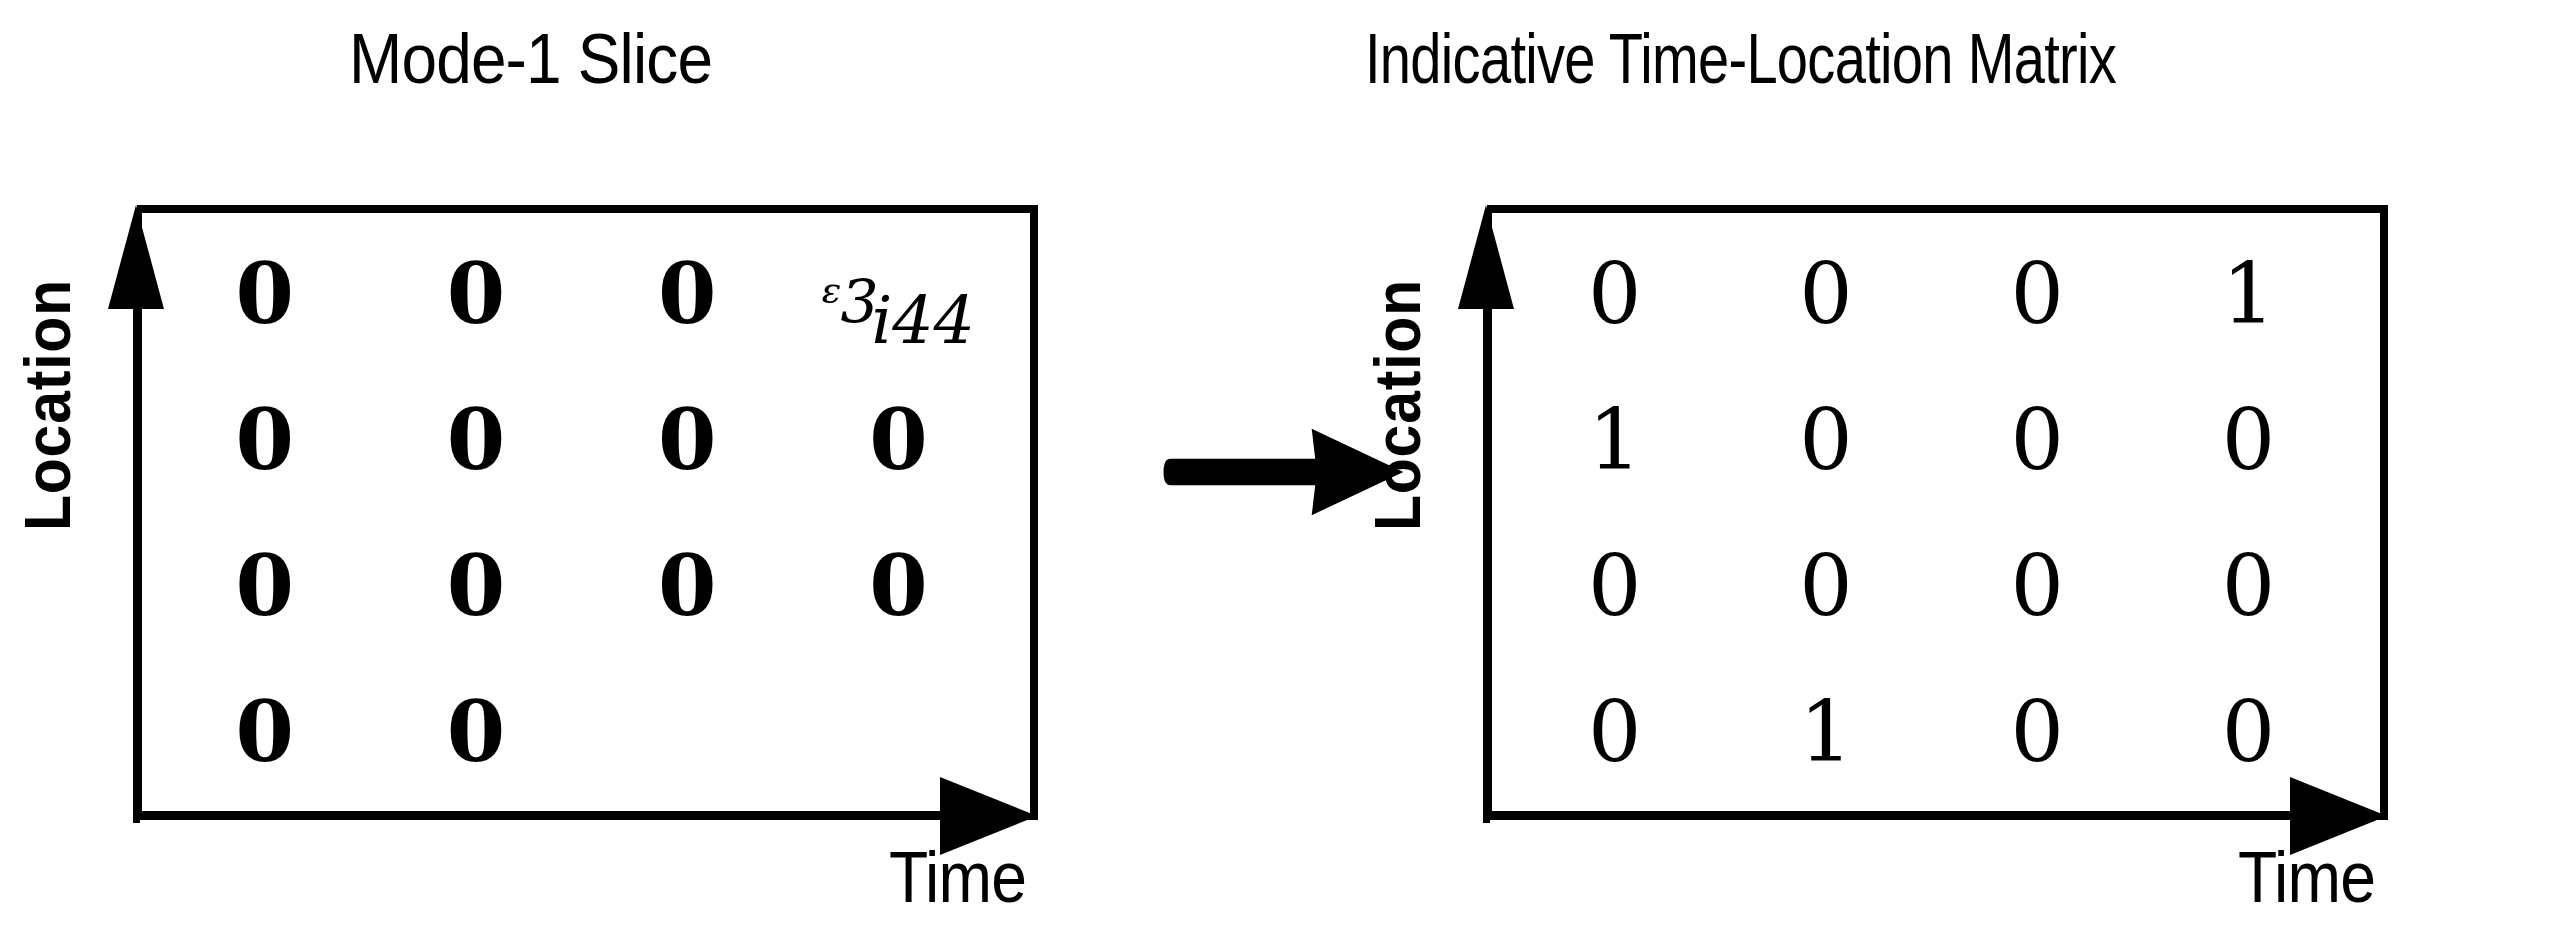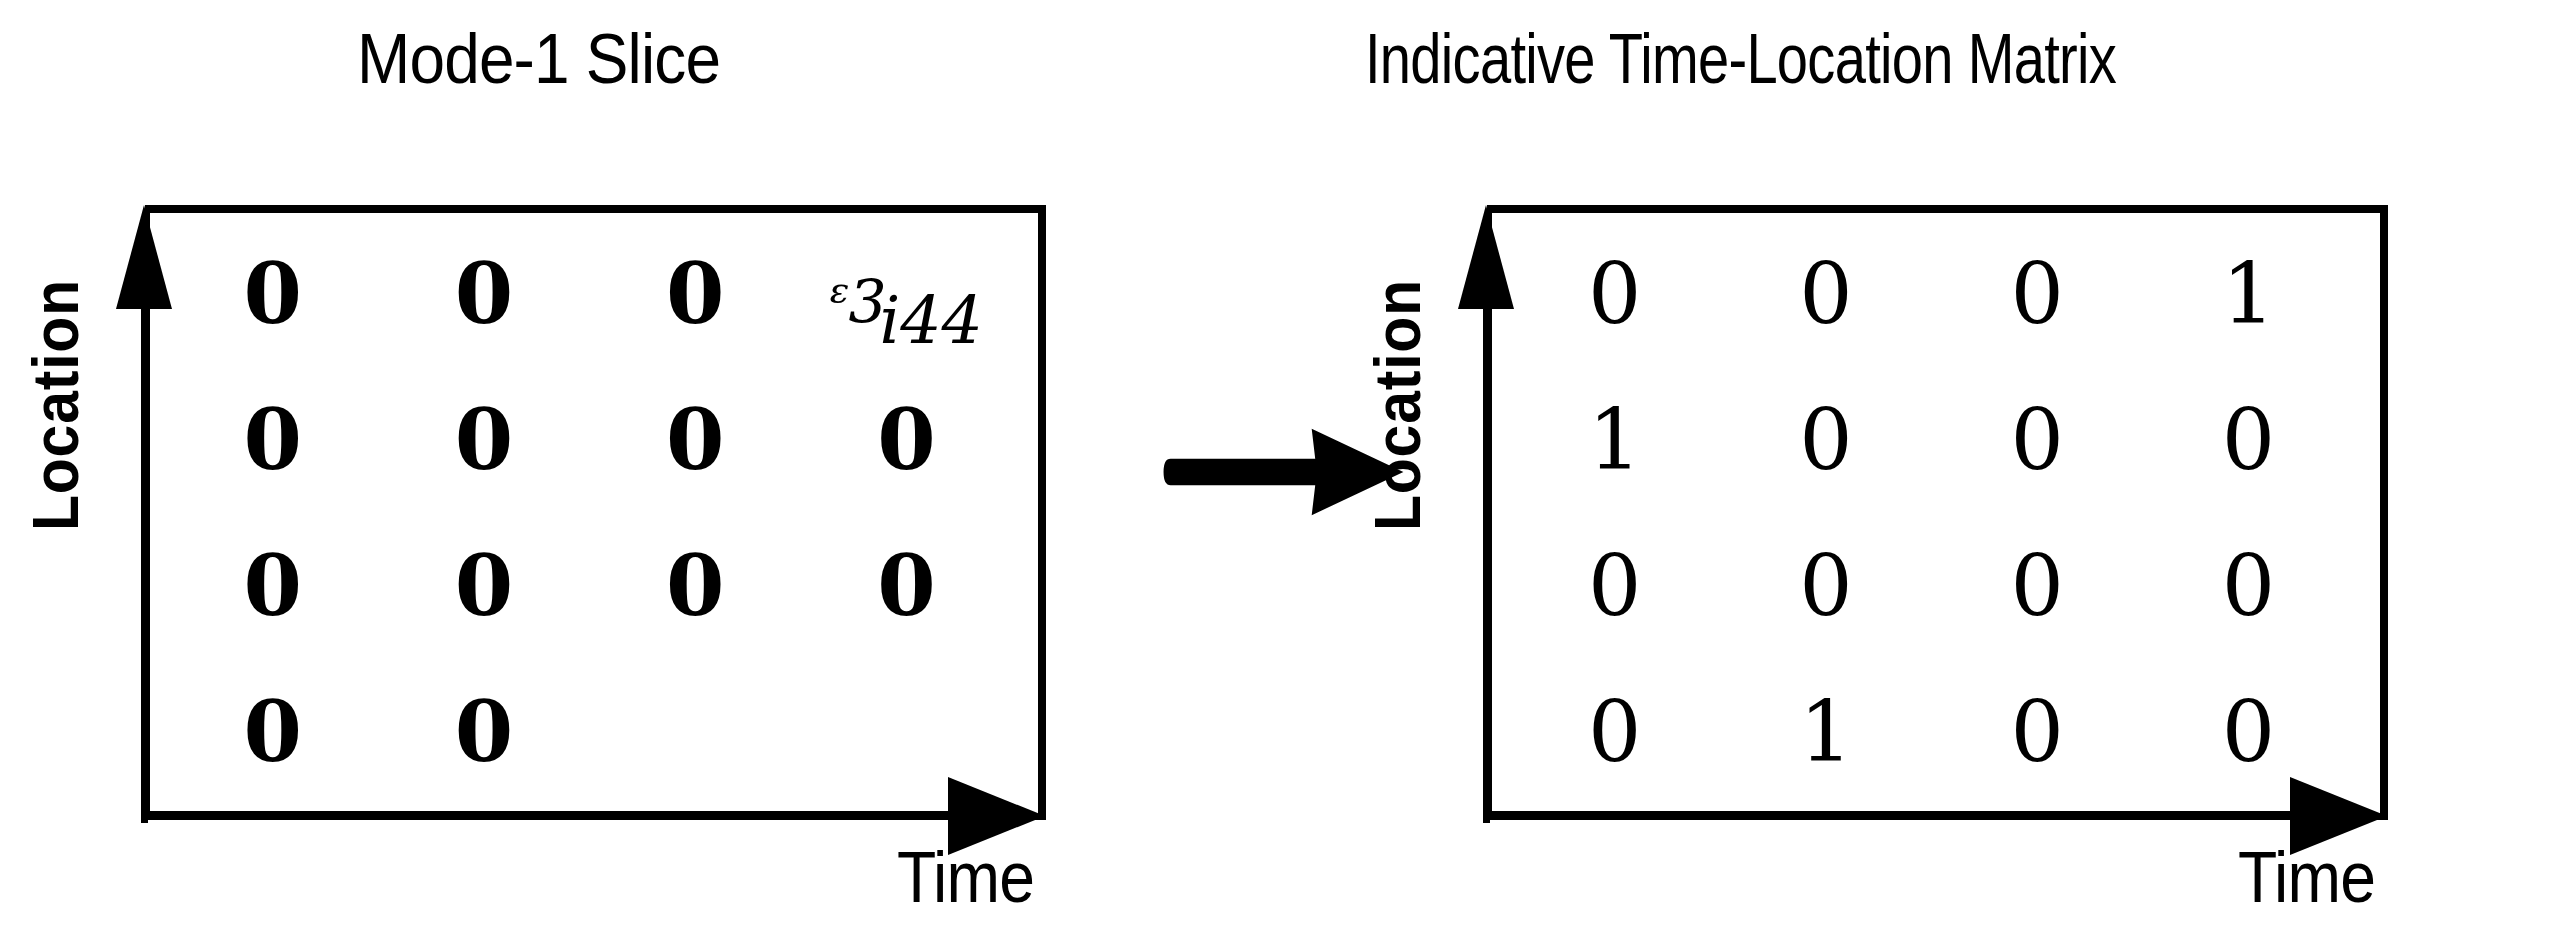--- a/index.html
+++ b/index.html
@@ -15,21 +15,21 @@
     font-family: "Liberation Sans", sans-serif;
     color: #000000;
   }
 
   
   .panel {
     position: absolute;
     top: 0;
     height: 943px;
   }
-  #panel-left  { left: 12px;    width: 1150px; }
+  #panel-left  { left: 4px;    width: 1150px; }
   #panel-right { left: 1345px; width: 1150px; }
 
   
   .panel-title {
     position: absolute;
     top: 23px;
     white-space: nowrap;
     font-family: "Liberation Sans", sans-serif;
     font-weight: 400;
     font-size: 71px;

